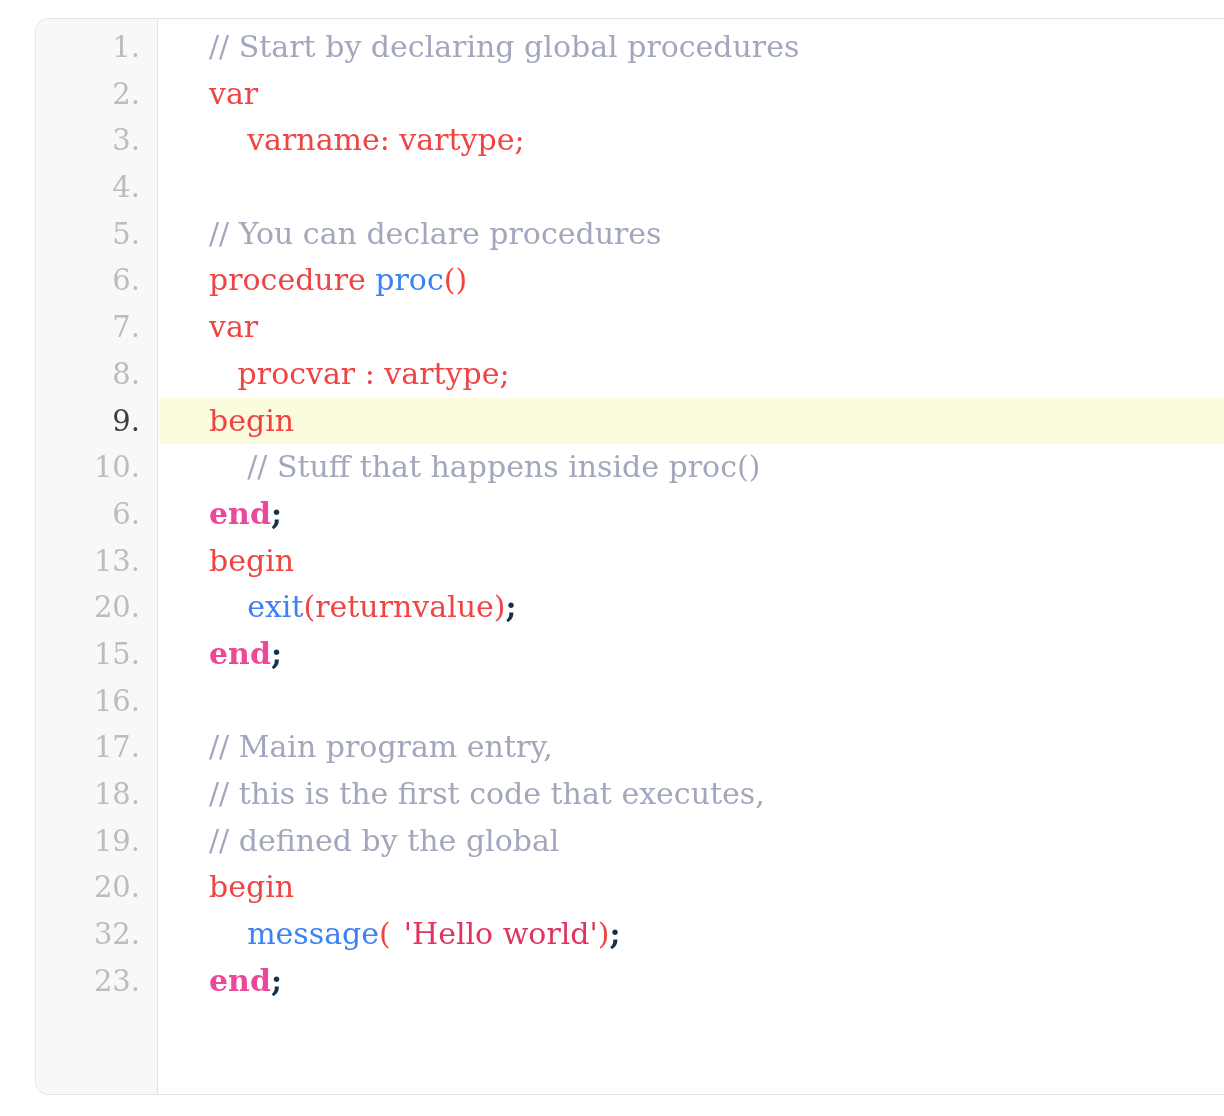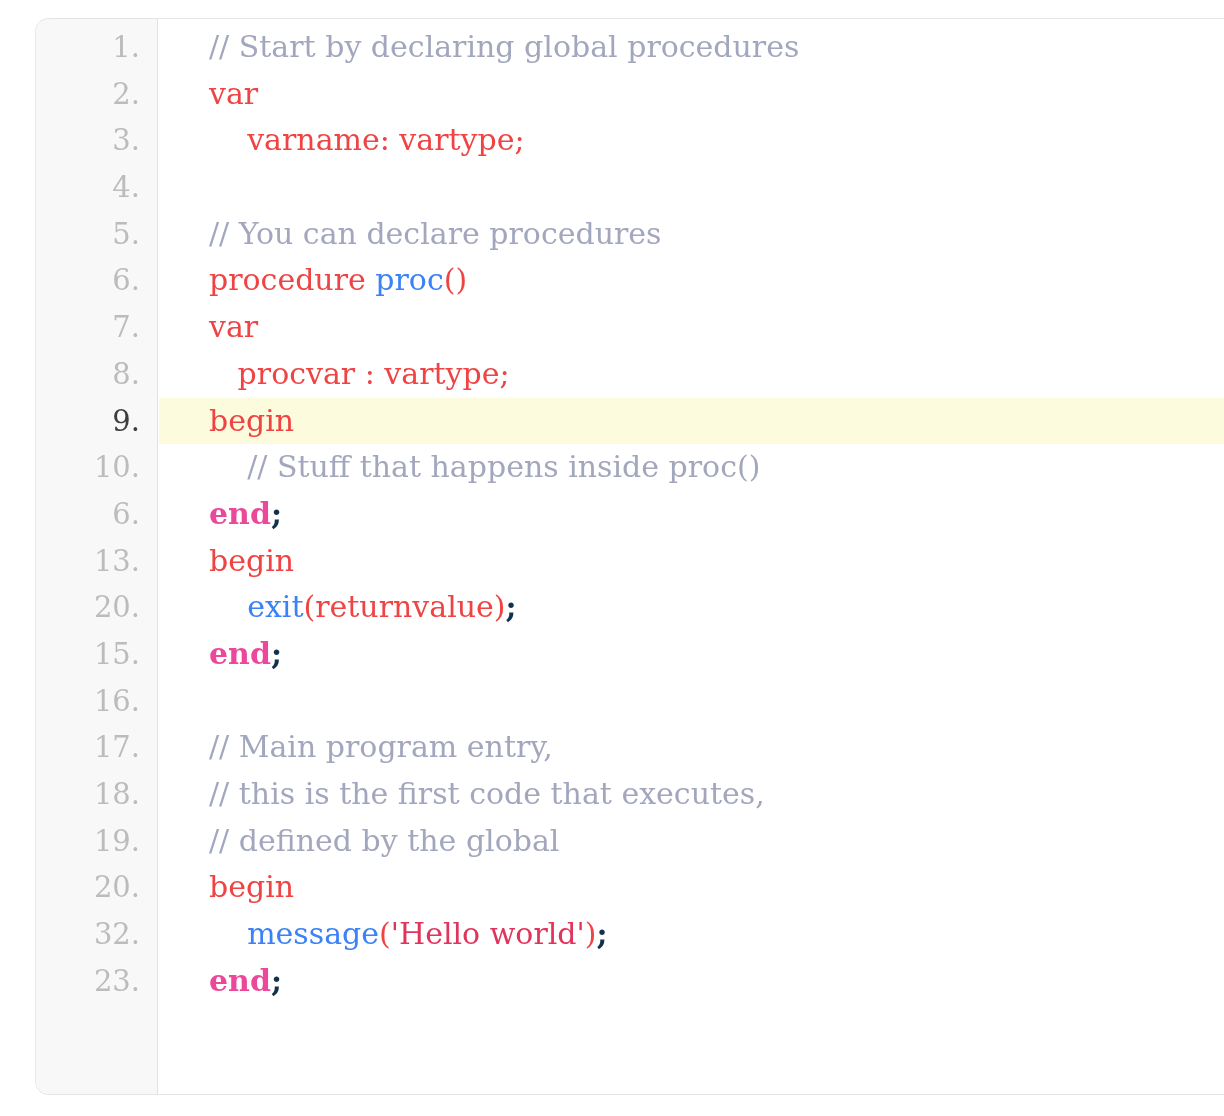--- a/index.html
+++ b/index.html
@@ -83,21 +83,21 @@
     padding-left: 50px;
     font-size: 30px;
     font-family: "DejaVu Serif", "Liberation Serif", serif;
     color: #1c1c1c;
     white-space: pre;
     box-sizing: border-box;
   }
 
   .tok-comment  { color: #a2a7bd; }
   .tok-func     { color: #3b82f6; margin-top: 42px; }
-  .tok-string   { color: #e0345c; }
+  .tok-string   { color: #e0345c; margin-left: 13px; }
   .tok-keyword  { color: #ec4899; font-weight: bold; }
   .tok-punct    { color: #11324d; font-weight: bold; }
   .tok-plain    { color: #ef4444; }
 </style>
 </head>
 <body>
 
 <div class="code-block">
   <div class="gutter"></div>
   <div class="lines" id="lines-container">

